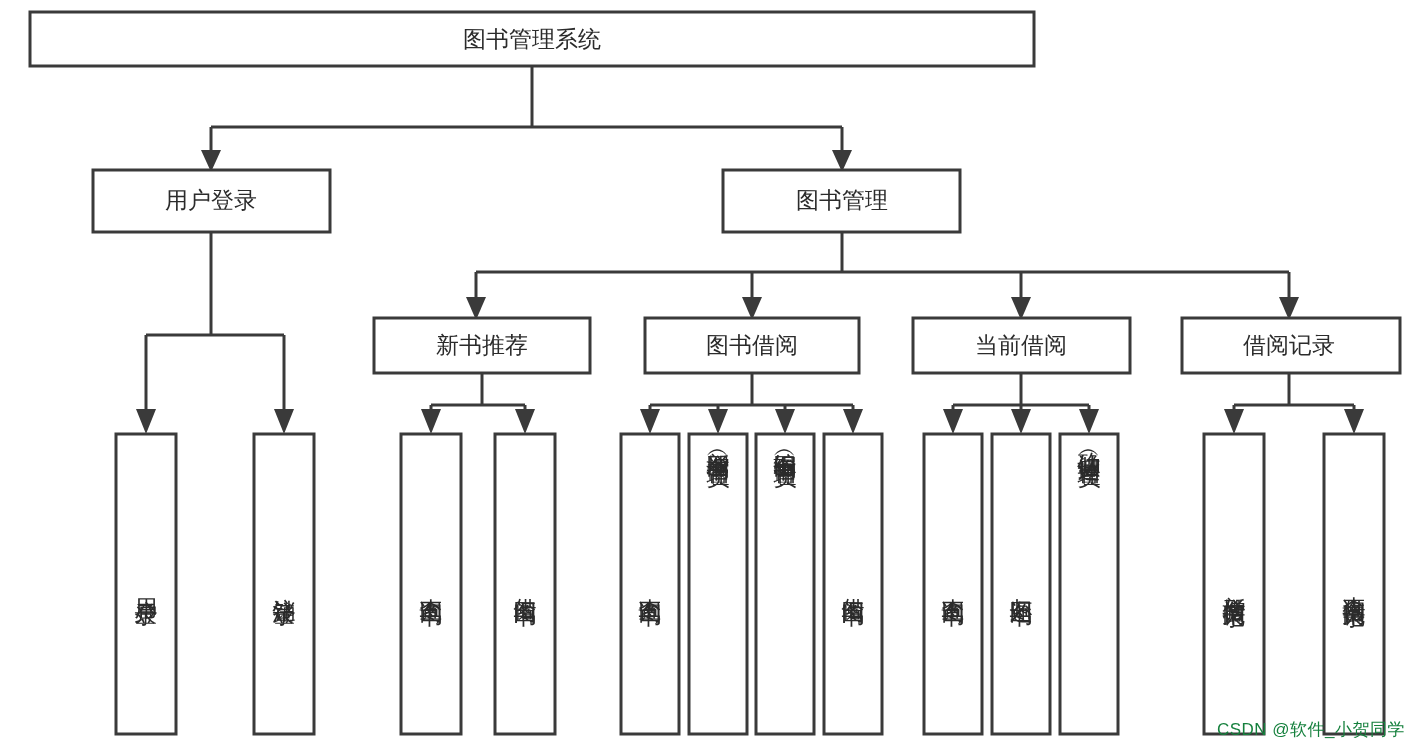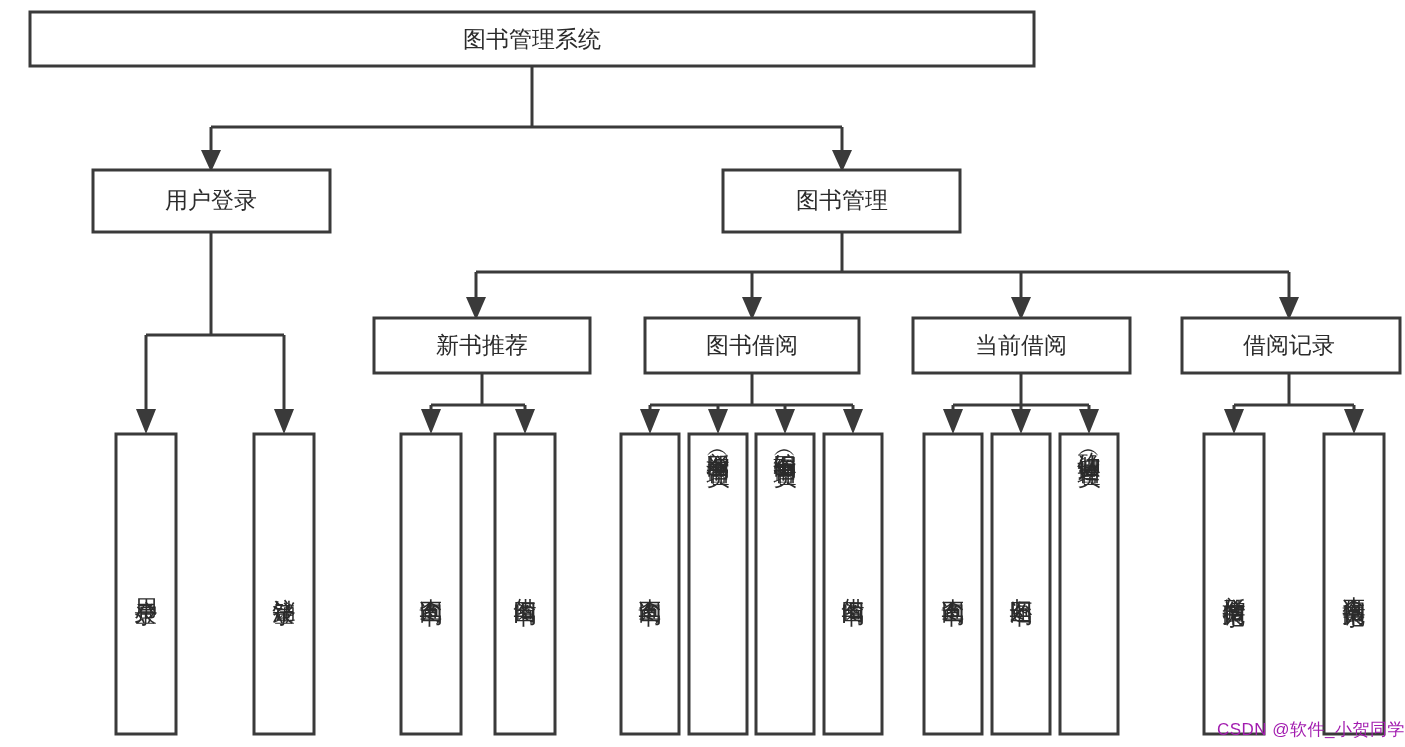--- a/index.html
+++ b/index.html
@@ -66,21 +66,21 @@
     letter-spacing: 2px;
     white-space: nowrap;
     text-align: center;
   }
   .watermark {
     position: absolute;
     right: 12px;
     bottom: 6px;
     font-family: "Liberation Sans", "DejaVu Sans", sans-serif;
     font-size: 17px;
-    color: #a21caf;
+    color: #15803d;
     letter-spacing: 0.5px;
     white-space: nowrap;
   }
 </style>
 </head>
 <body>
 
 <div id="diagram-root">
 
   <svg class="diagram-svg" viewBox="0 0 1405 747">

